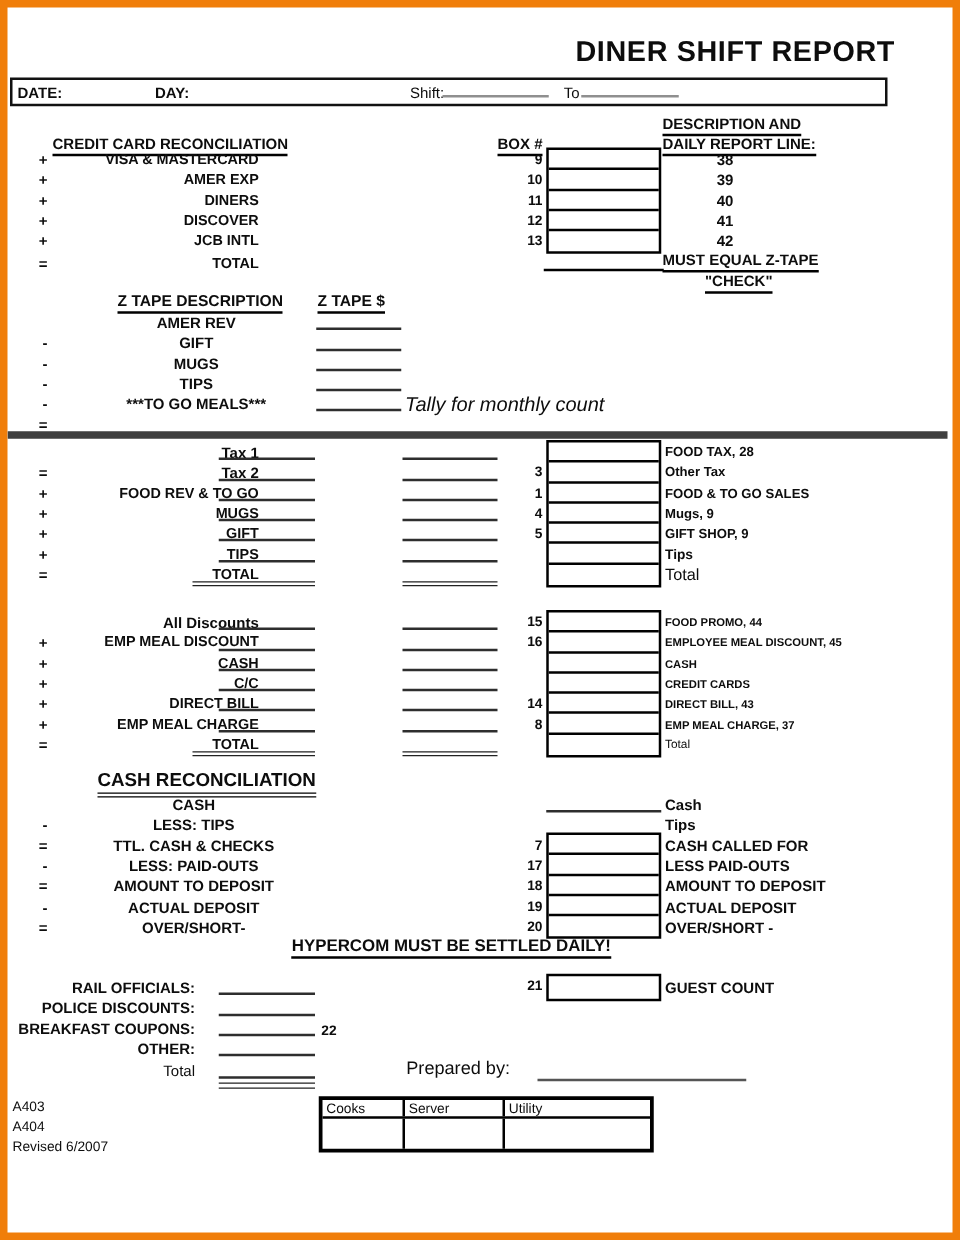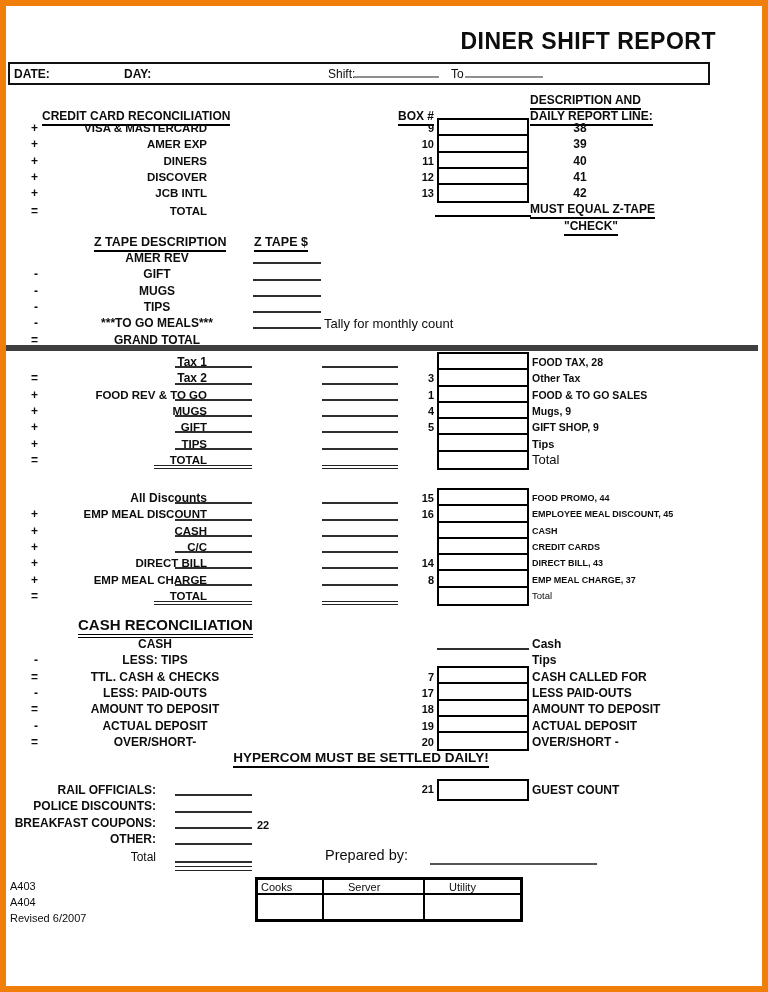--- a/index.html
+++ b/index.html
@@ -40,30 +40,30 @@
   .wline { position:absolute; bottom:2px; border-bottom:2px solid #2e2e2e; height:0; }
   .l1 { left:169px; width:77px; }
   .l2 { left:316px; width:76px; }
   .lz { left:247px; width:68px; }
   .lbx { left:431px; width:92px; }
   .dline { position:absolute; height:4.5px; border-top:1.5px solid #222; border-bottom:1.5px solid #222; }
   
   .boxstack { position:absolute; left:431px; width:92px; border:2px solid #000; background:#fff; }
   .boxcell { height:16.3px; border-bottom:2px solid #000; }
   .boxcell:last-child { border-bottom:none; }
-  .note { position:absolute; left:318px; top:1px; font-size:13px; white-space:nowrap; }
+  .note { position:absolute; left:318px; top:1px; font-size:16px; white-space:nowrap;font-style:italic; }
   .rule2 { position:absolute; top:339px; left:0; width:752px; height:3px;
            border-top:3px solid #3f3f3f; border-bottom:3px solid #3f3f3f; }
   .dbl-u { display:inline-block; font-weight:bold; font-size:15px; border-bottom:4px double #000; padding-bottom:1px; }
   .center710 { left:0; width:710px; text-align:center; }
   .guestbox { position:absolute; left:431px; top:-3px; width:92px; height:22px; border:2px solid #000; }
   .ccline { position:absolute; top:209px; left:429px; width:96px; border-top:2.5px solid #000; }
   
   .stable { position:absolute; left:249px; top:871px; width:268px; height:45px; border:3px solid #000; display:flex; flex-direction:column; }
-  .strow { display:flex; flex:none;gap:21px; }
+  .strow { display:flex; flex:none; }
   .sth { height:15px; border-bottom:2px solid #000; }
   .stb { flex:1; }
   .stc { border-right:2.5px solid #000; font-size:11px; padding:1px 0 0 3px; }
   .stc:last-child { border-right:none; }
   .c1 { width:66px; flex:none; } .c2 { width:80px; flex:none; } .c3 { flex:1; }
   .ftxt { position:absolute; left:4px; font-size:11px; }
 </style>
 </head>
 <body>
 
@@ -173,21 +173,20 @@
       <span class="wline lz"></span>
     </div>
     <div class="crow">
       <span class="sym">-</span>
       <span class="lbl-z">***TO GO MEALS***</span>
       <span class="wline lz"></span>
       <span class="note">Tally for monthly count</span>
     </div>
     <div class="crow">
       <span class="sym">=</span>
-      <span class="lbl-z">GRAND TOTAL</span>
     </div>
   </div>
 
   <div class="rule2"></div>
 
   <div class="sec" style="top:348px">
     <div class="crow">
       <span class="sym"></span>
       <span class="lbl" style="font-size:12px">Tax 1</span>
       <span class="wline l1"></span>

